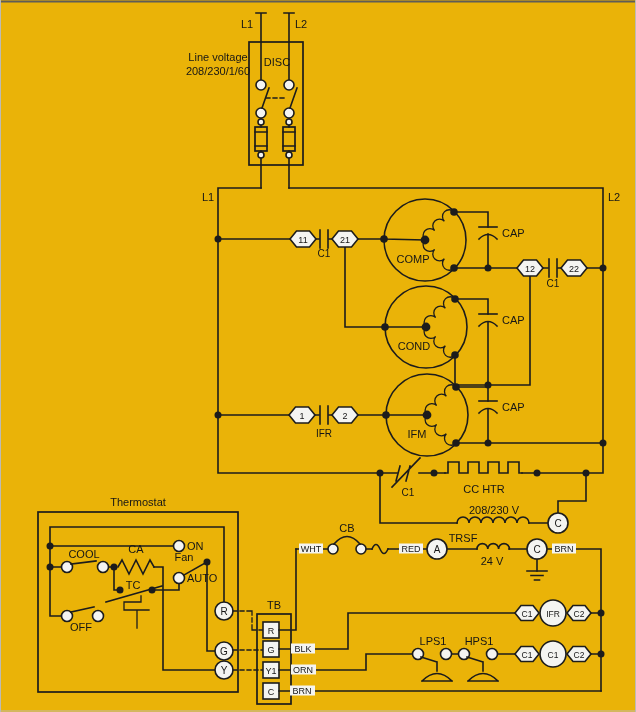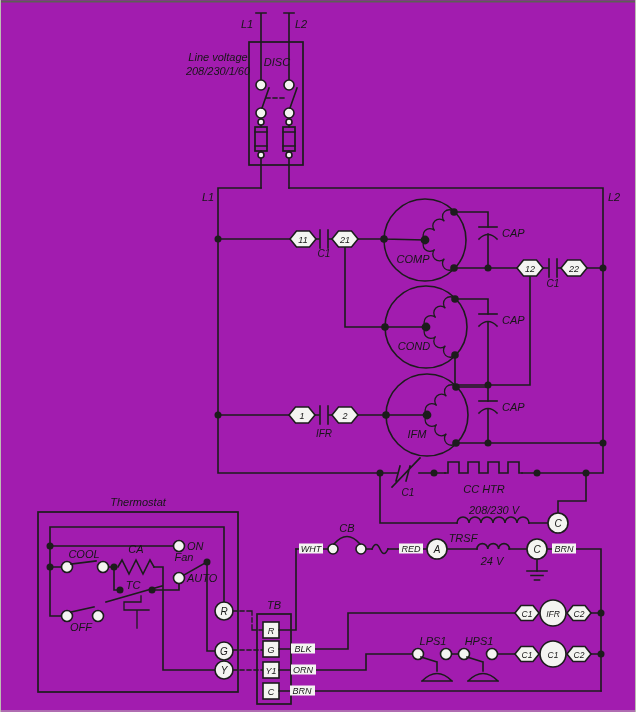--- a/index.html
+++ b/index.html
@@ -1,16 +1,16 @@
 <!DOCTYPE html>
 <html><head>
 <meta charset="utf-8">
 <style>
   html,body{margin:0;padding:0;background:#ddddda;}
-  .page{width:636px;height:712px;background:#a21caf;position:relative;overflow:hidden;font-style:italic;}
+  .page{width:636px;height:712px;background:#eab308;position:relative;overflow:hidden;}
   svg{display:block;}
   svg text{font-family:"Liberation Sans","DejaVu Sans",sans-serif;fill:#161616;}
   .w{stroke:#1c1c1c;stroke-width:1.6;fill:none;stroke-linecap:square;}
   .thin{stroke-width:1.3;}
   .dash{stroke-dasharray:4 3;}
   .dot{fill:#1c1c1c;stroke:none;}
   .oc{fill:#f4f4f1;stroke:#1c1c1c;stroke-width:1.6;}
   .box{fill:none;stroke:#1c1c1c;stroke-width:1.7;}
   .bg{fill:#f4f4f1;stroke:none;}
   .t11{font-size:11px;}

